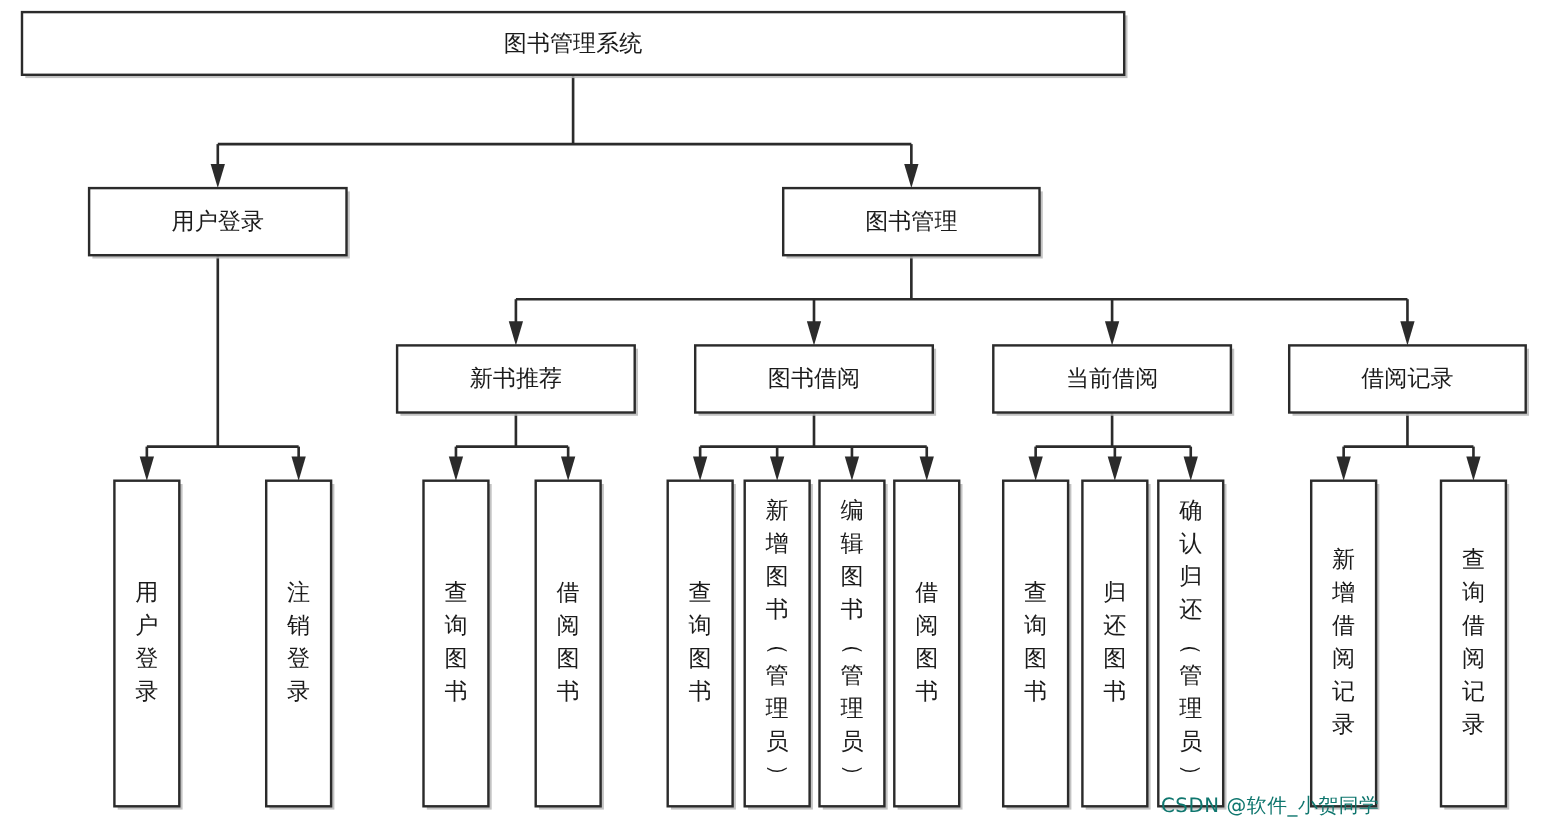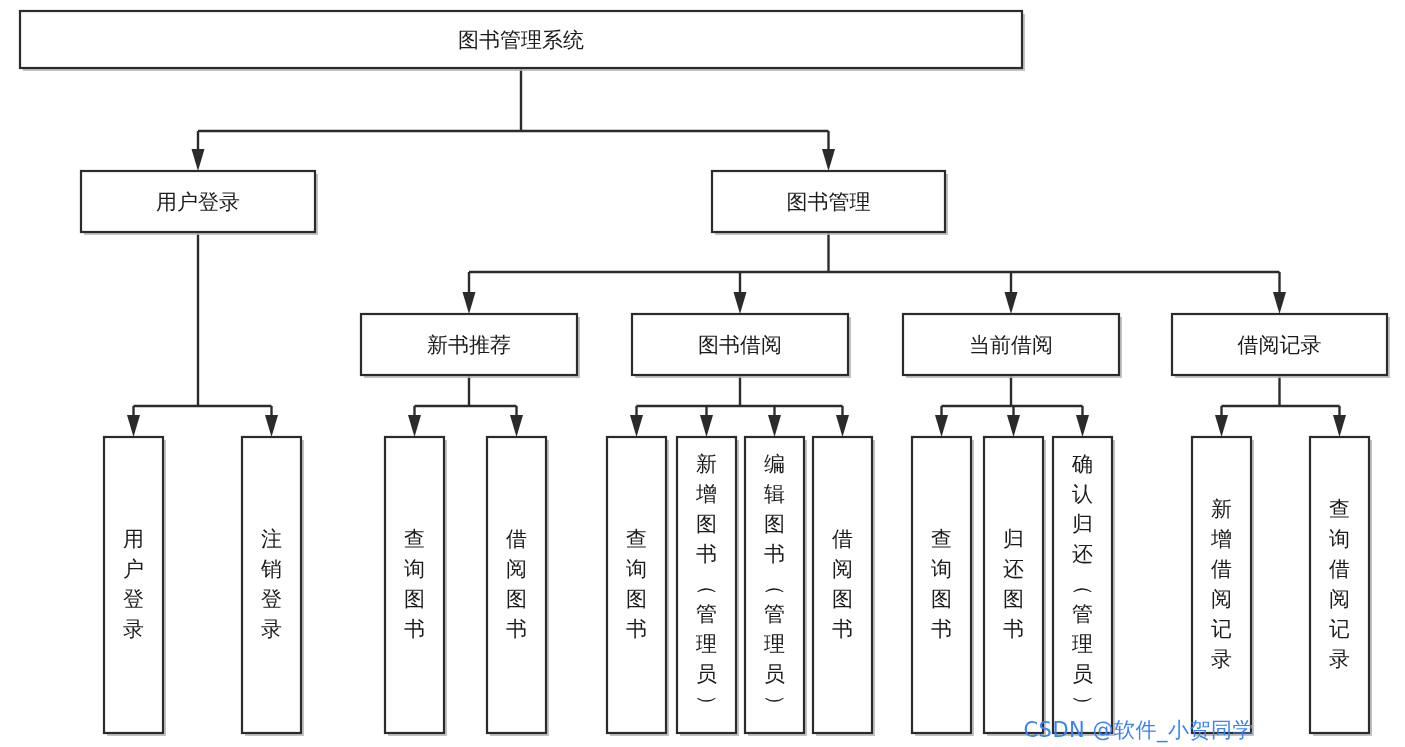--- a/index.html
+++ b/index.html
@@ -59,22 +59,22 @@
     font-size: 21px;
     fill: #1b1b1b;
     text-anchor: middle;
     dominant-baseline: middle;
   }
   .watermark {
     position: absolute;
     right: 8px;
     bottom: 3px;
     font-family: "DejaVu Sans", "Liberation Sans", sans-serif;
-    font-size: 21px;
-    color: #3b82f6;
+    font-size: 18px;
+    color: #0f766e;
     letter-spacing: 0.5px;
     white-space: nowrap;
     user-select: none;
   }
 </style>
 </head>
 <body>
 
 <div id="diagram-root">
   <svg id="flow-svg" viewBox="0 0 1405 747" preserveAspectRatio="none">

